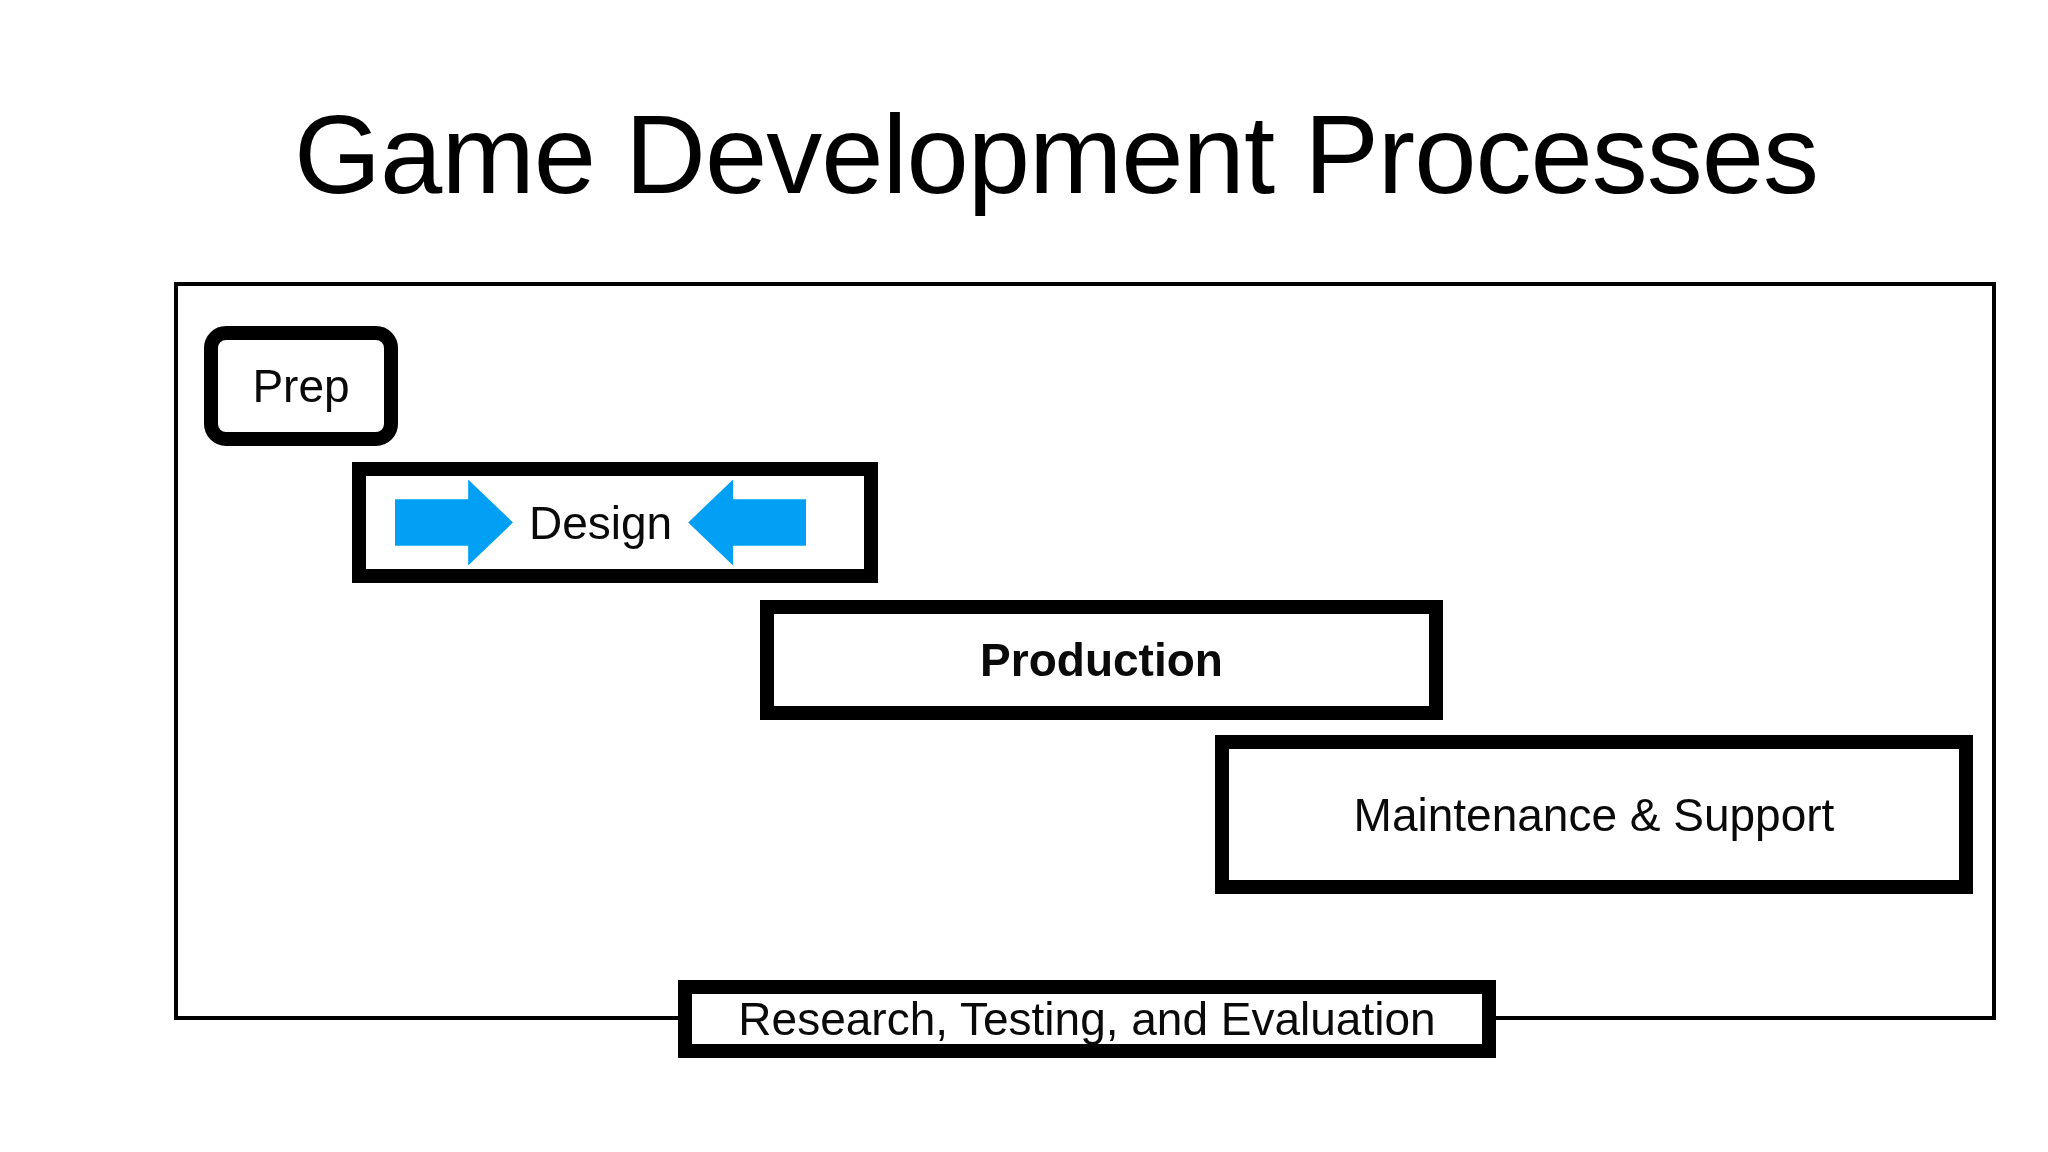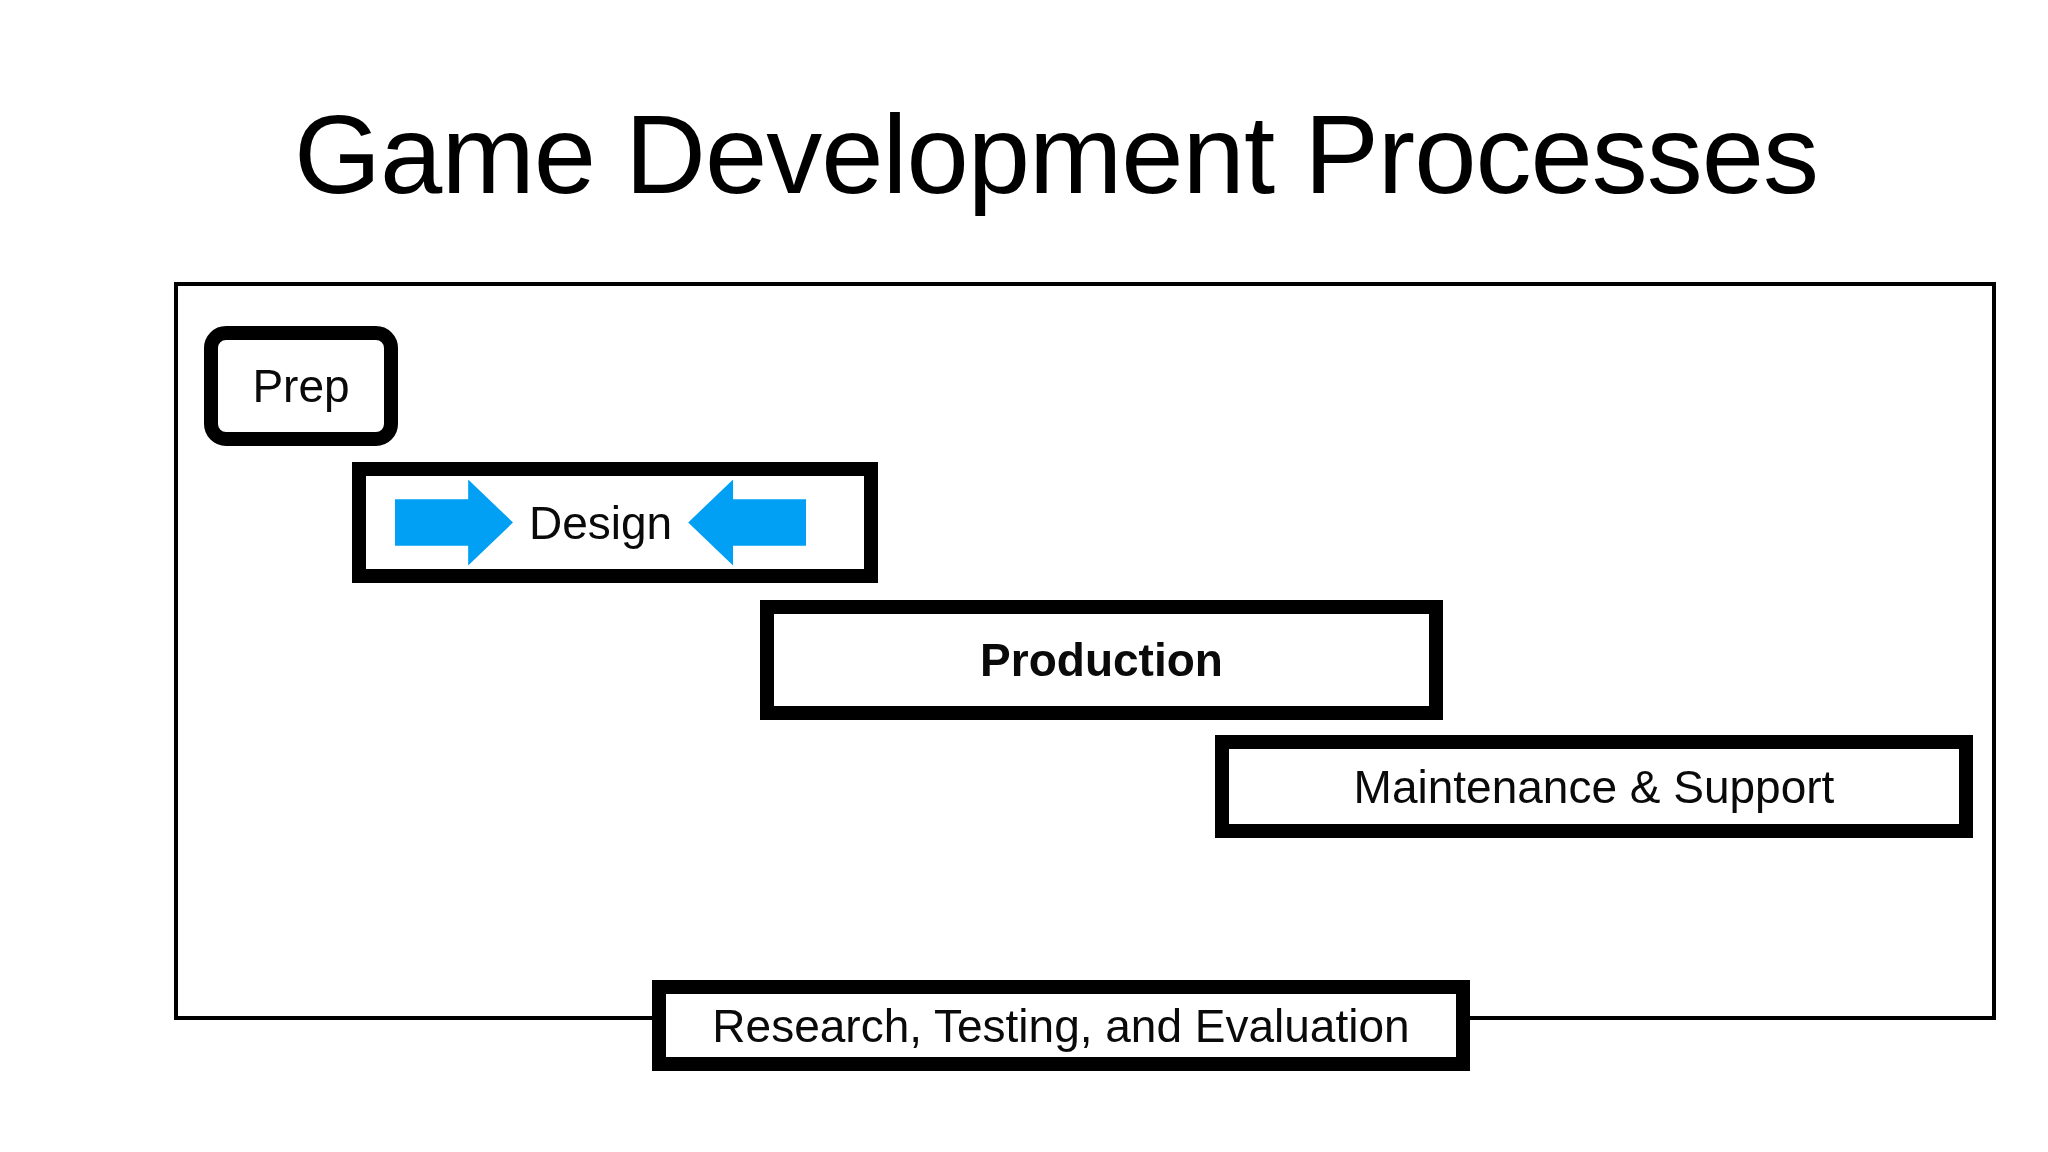--- a/index.html
+++ b/index.html
@@ -49,22 +49,22 @@
     align-items: center;
     justify-content: center;
     font-size: 46px;
     color: #0a0a0a;
     white-space: nowrap;
   }
   .pbox-prep        { left: 172px;  top: 294px; width: 194px; height: 120px; border-radius: 22px; }
   .pbox-design      { left: 320px;  top: 430px; width: 526px; height: 121px;
                       justify-content: flex-start; padding: 0 41px 0 21px; }
   .pbox-production  { left: 728px;  top: 568px; width: 683px; height: 120px; font-weight: bold; }
-  .pbox-maintenance { left: 1183px; top: 703px; width: 758px; height: 103px; }
-  .pbox-research    { left: 620px;  top: 948px; width: 818px; height: 91px; text-align: center; }
+  .pbox-maintenance { left: 1183px; top: 703px; width: 758px; height: 159px; }
+  .pbox-research    { left: 646px;  top: 948px; width: 818px; height: 78px; text-align: center; }
   .arrow {
     width: 118px;
     height: 86px;
     background: var(--arrow-blue);
     flex: 0 0 auto;
   }
   .arrow-right {
     clip-path: polygon(0 23%, 62% 23%, 62% 0, 100% 50%, 62% 100%, 62% 77%, 0 77%);
   }
   .arrow-left {

